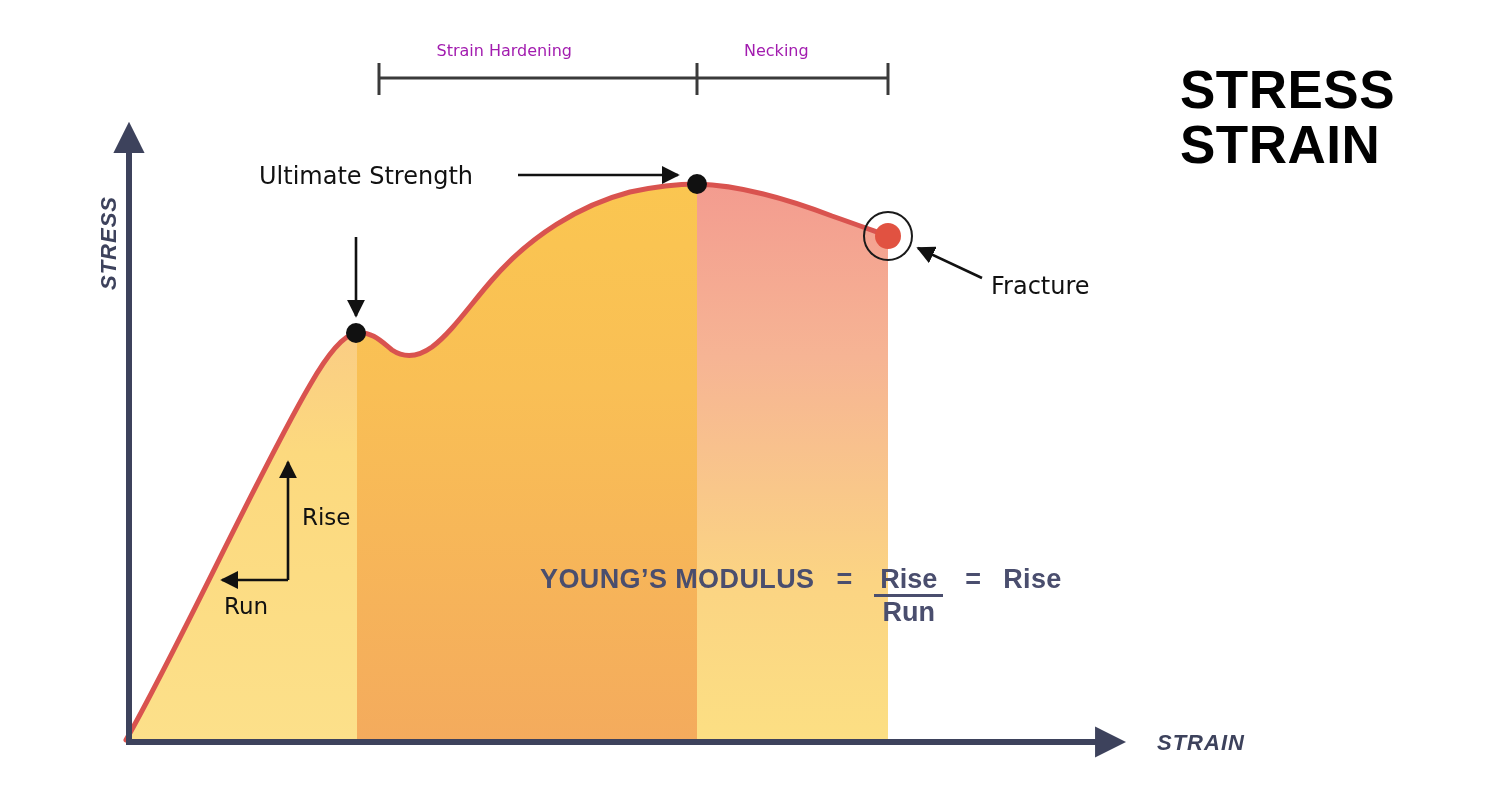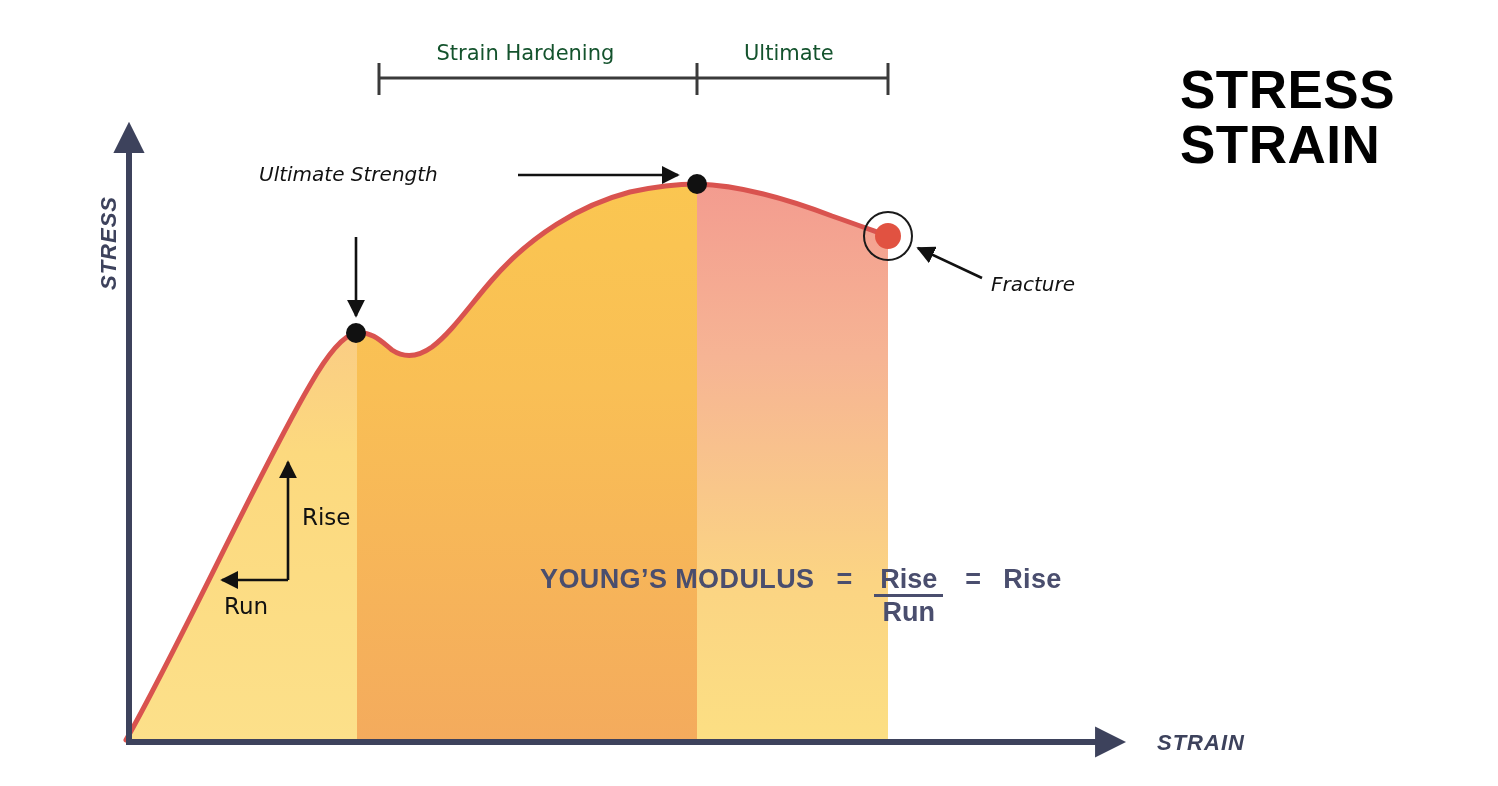--- a/index.html
+++ b/index.html
@@ -49,29 +49,28 @@
 
   
   .lbl {
     position: absolute;
     font-family: "DejaVu Sans", sans-serif;
     color: #1a1a1a;
     white-space: nowrap;
   }
 
   .region-label {
-    font-size: 21px;
-    color: #14532d;
+    font-size: 16px;
+    color: #a21caf;
     text-align: center;
   }
 
   .annot {
-    font-size: 20px;
+    font-size: 24px;
     color: #111111;
-    font-style: italic;
   }
 
   .riserun {
     font-size: 23px;
     color: #111111;
   }
 
   .axis-label {
     font-family: "Liberation Sans", sans-serif;
     font-style: italic;
@@ -216,21 +215,21 @@
     <circle cx="697" cy="184" r="10" fill="#111111"></circle>
     <circle cx="888" cy="236" r="13" fill="#e15241"></circle>
   </svg>
 
   <div class="title-block">
     <div class="title-line">STRESS</div>
     <div class="title-line">STRAIN</div>
   </div>
 
   <div class="lbl region-label" style="left: 436.5px; top: 41px;">Strain Hardening</div>
-  <div class="lbl region-label" style="left: 744px; top: 41px;">Ultimate</div>
+  <div class="lbl region-label" style="left: 744px; top: 41px;">Necking</div>
 
   <div class="lbl annot" style="left:259px; top:162px;">Ultimate Strength</div>
   <div class="lbl annot" style="left:991px; top:272px;">Fracture</div>
 
   <div class="lbl riserun" style="left:302px; top:504px;">Rise</div>
   <div class="lbl riserun" style="left:224px; top:593px;">Run</div>
 
   <div class="lbl axis-label vertical" style="left:96px; top:290px;">STRESS</div>
   <div class="lbl axis-label" style="left:1157px; top:730px;">STRAIN</div>
 

